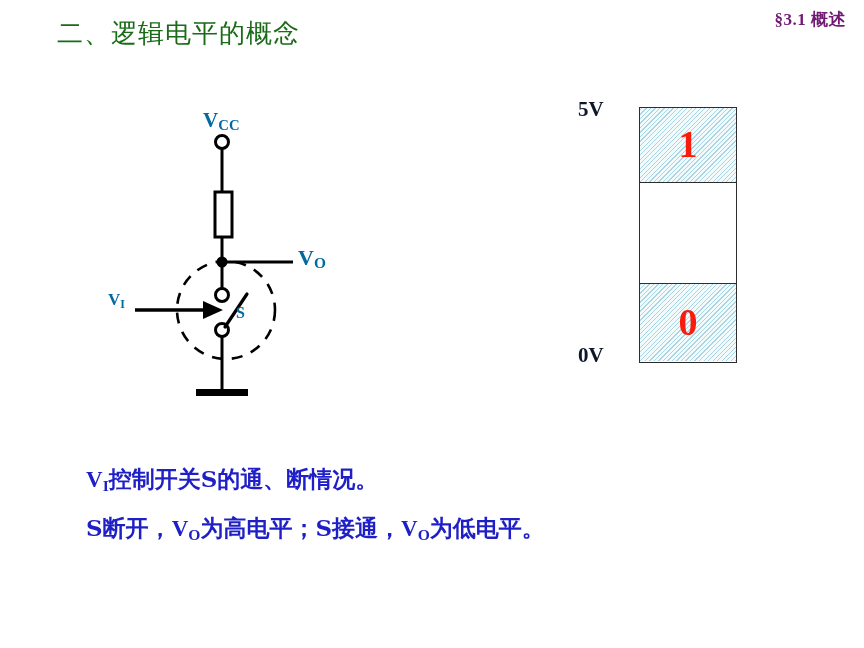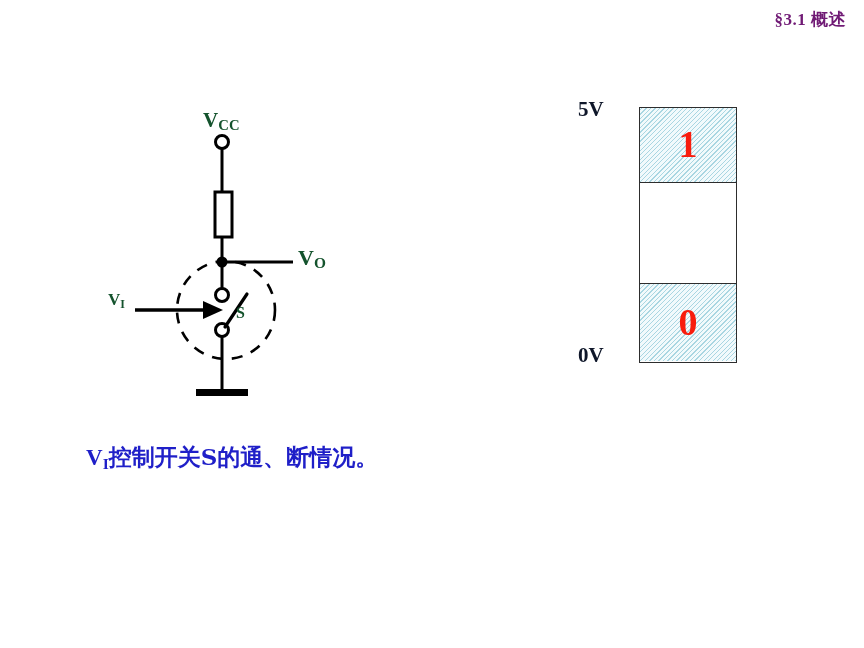--- a/index.html
+++ b/index.html
@@ -47,21 +47,21 @@
     top: 95px;
     width: 300px;
     height: 320px;
   }
   #circuit svg { display: block; }
 
   .ckt-label {
     position: absolute;
     font-family: "Liberation Serif", serif;
     font-weight: bold;
-    color: #14532d;
+    color: #0369a1;
     white-space: nowrap;
   }
   .ckt-label .sub {
     font-size: 0.70em;
     vertical-align: baseline;
     position: relative;
     top: 3px;
     letter-spacing: 0.3px;
   }
   #label-vcc { left: 108px; top: 13px; font-size: 21px; }
@@ -122,39 +122,41 @@
 
   
   .caption {
     position: absolute;
     font-family: "DejaVu Serif", serif;
     font-size: 23px;
     font-weight: bold;
     color: #1f1fc8;
     white-space: nowrap;
     letter-spacing: 0px;
+    margin-top: 22px;
   }
   .caption .v {
     font-family: "Liberation Serif", serif;
   }
   .caption .sub {
     font-size: 0.68em;
     position: relative;
     top: 4px;
   }
   #caption-1 { left: 86px;  top: 442px; }
   #caption-2 { left: 86px;  top: 491px; }
 </style>
 </head>
 <body>
 
 <div id="slide">
 
   <div id="section-label">§3.1  概述</div>
 
+  <div id="slide-title">二、逻辑电平的概念</div>
 
   <div id="circuit">
 
     <svg width="300" height="320" viewBox="0 0 300 320">
 
       <circle cx="127" cy="47" r="6.5" fill="#ffffff" stroke="#000000" stroke-width="3"></circle>
 
       <line x1="127" y1="54" x2="127" y2="97" stroke="#000000" stroke-width="3"></line>
 
       <rect x="120" y="97" width="17" height="45" fill="#ffffff" stroke="#000000" stroke-width="3"></rect>
@@ -209,14 +211,17 @@
     <div class="level-seg" id="seg-mid"></div>
     <div class="level-seg hatched" id="seg-low">
       <span class="level-digit">0</span>
     </div>
   </div>
 
   <div class="caption" id="caption-1">
     <span class="v">V</span><span class="v sub">I</span><span>控制开关S的通、断情况。</span>
   </div>
 
+  <div class="caption" id="caption-2">
+    <span>S断开，</span><span class="v">V</span><span class="v sub">O</span><span>为高电平；S接通，</span><span class="v">V</span><span class="v sub">O</span><span>为低电平。</span>
+  </div>
 
 </div>
 
 </body></html>

